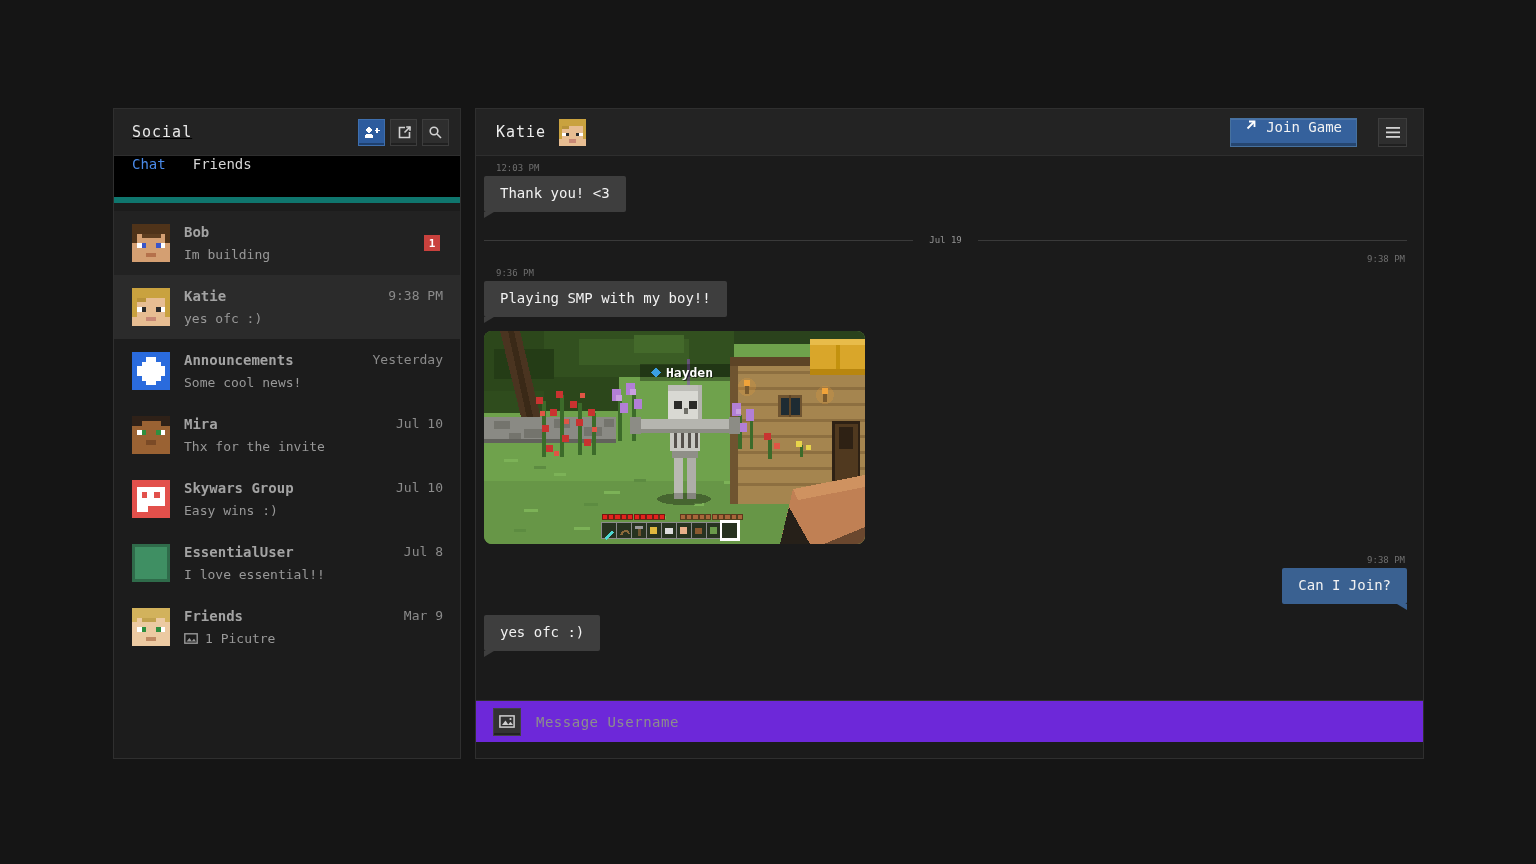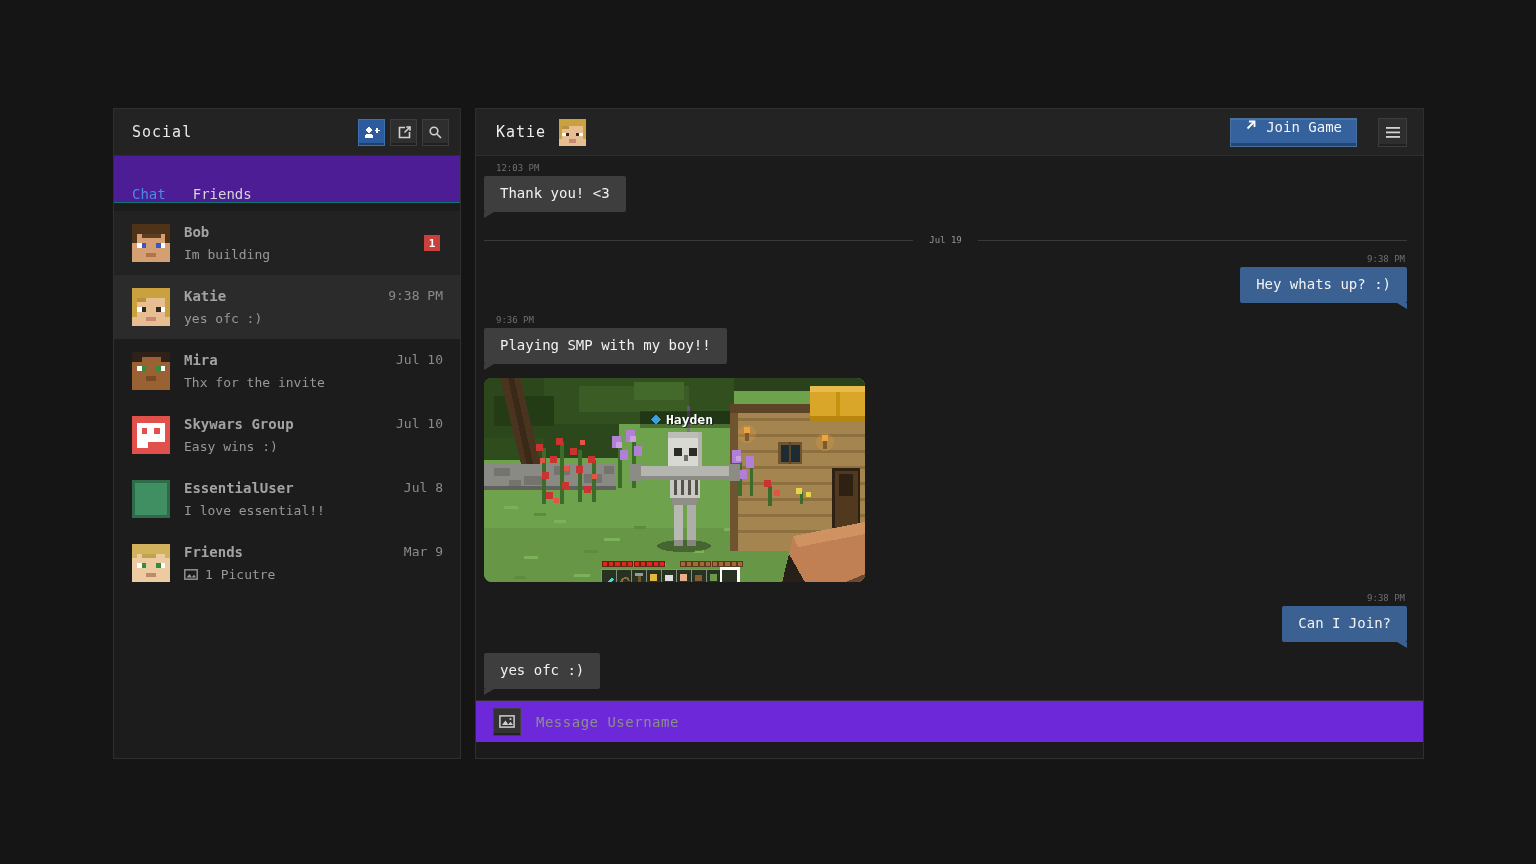--- a/index.html
+++ b/index.html
@@ -14,33 +14,33 @@
   svg { display:block; }
   .pix { shape-rendering:crispEdges; }
 
   
   .sidebar {
     position:absolute; left:113px; top:108px; width:348px; height:651px;
     background:#1c1c1c; border:1px solid #2f2f2f; display:flex; flex-direction:column;
   }
   .side-header {
     height:47px; flex:none; background:#232323; border-bottom:1px solid #2e2e2e;
-    display:flex; align-items:center; padding:0 11px 0 18px;
+    display:flex; align-items:center; padding:0 11px 0 18px;text-decoration:underline;
   }
   .side-title { flex:1; font-size:15px; color:#e9e9e9; letter-spacing:1px; }
   .icon-btn {
     width:27px; height:27px; margin-left:5px; flex:none; cursor:pointer;
     background:#2e2e2e; border:1px solid #3d3d3d;
     display:flex; align-items:center; justify-content:center;
     box-shadow:inset 0 -2px 0 rgba(0,0,0,.3);
   }
   .icon-btn.primary { background:#2d5c9e; border-color:#3e6fae; }
   .tabs {
-    height:47px; flex:none; background:#4c1d95; border-bottom:1px solid #0f766e;
-    display:flex; align-items:flex-end; gap:27px; padding:0 18px;
+    height:47px; flex:none; background:#000000; border-bottom:6px solid #0f766e;
+    display:flex; align-items:flex-start; gap:27px; padding:0 18px;
   }
   .tab { font-size:14px; color:#d6d6d6; cursor:pointer; }
   .tab.active { color:#4a8ae8; }
   .conv-list { flex:1; padding-top:8px; overflow:hidden; }
   .conv {
     height:64px; display:flex; align-items:center; gap:14px;
     padding:0 16px 0 18px; position:relative; cursor:pointer;
   }
   .conv.unread { background:#222222; }
   .conv.selected { background:#2b2b2b; }
@@ -192,20 +192,33 @@
           <rect x="6" y="4" width="1" height="1" fill="#ffffff"></rect>
         <rect x="3" y="6" width="2" height="1" fill="#c98976"></rect>
       </svg>
       <div class="conv-main">
         <div class="conv-name">Katie</div>
         <div class="conv-preview">yes ofc :)</div>
       </div>
       <div class="conv-time">9:38 PM</div>
     </div>
 
+    <div class="conv">
+      <svg class="avatar pix" viewBox="0 0 8 8">
+        <rect width="8" height="8" fill="#2a6bdd"></rect>
+        <rect x="3" y="1" width="2" height="6" fill="#ffffff"></rect>
+        <rect x="1" y="3" width="6" height="2" fill="#ffffff"></rect>
+        <rect x="2" y="2" width="4" height="4" fill="#ffffff"></rect>
+      </svg>
+      <div class="conv-main">
+        <div class="conv-name">Announcements</div>
+        <div class="conv-preview">Some cool news!</div>
+      </div>
+      <div class="conv-time">Yesterday</div>
+    </div>
 
     <div class="conv">
       <svg class="avatar pix" viewBox="0 0 8 8">
         <rect width="8" height="8" fill="#9a6233"></rect>
         <rect width="8" height="1" fill="#2f2118"></rect>
           <rect x="0" y="1" width="2" height="1" fill="#2f2118"></rect>
           <rect x="6" y="1" width="2" height="1" fill="#2f2118"></rect>
         <rect x="1" y="3" width="1" height="1" fill="#ffffff"></rect>
           <rect x="2" y="3" width="1" height="1" fill="#2f8f3f"></rect>
         <rect x="5" y="3" width="1" height="1" fill="#2f8f3f"></rect>
@@ -317,21 +330,20 @@
   <div class="messages">
 
     <div class="ts">12:03 PM</div>
     <div class="bubble recv">Thank you! &lt;3</div>
 
     <div class="date-divider">
       <span>Jul 19</span>
     </div>
 
     <div class="ts right">9:38 PM</div>
-    <div class="bubble sent">Hey whats up? :)</div>
 
     <div class="ts">9:36 PM</div>
     <div class="bubble recv">Playing SMP with my boy!!</div>
 
     <div class="attachment">
       <svg class="pix" width="381" height="213" viewBox="0 0 381 213">
 
         <rect width="381" height="213" fill="#6fa24c"></rect>
         <rect y="150" width="381" height="63" fill="#679647"></rect>
         <g fill="#7cb257">

